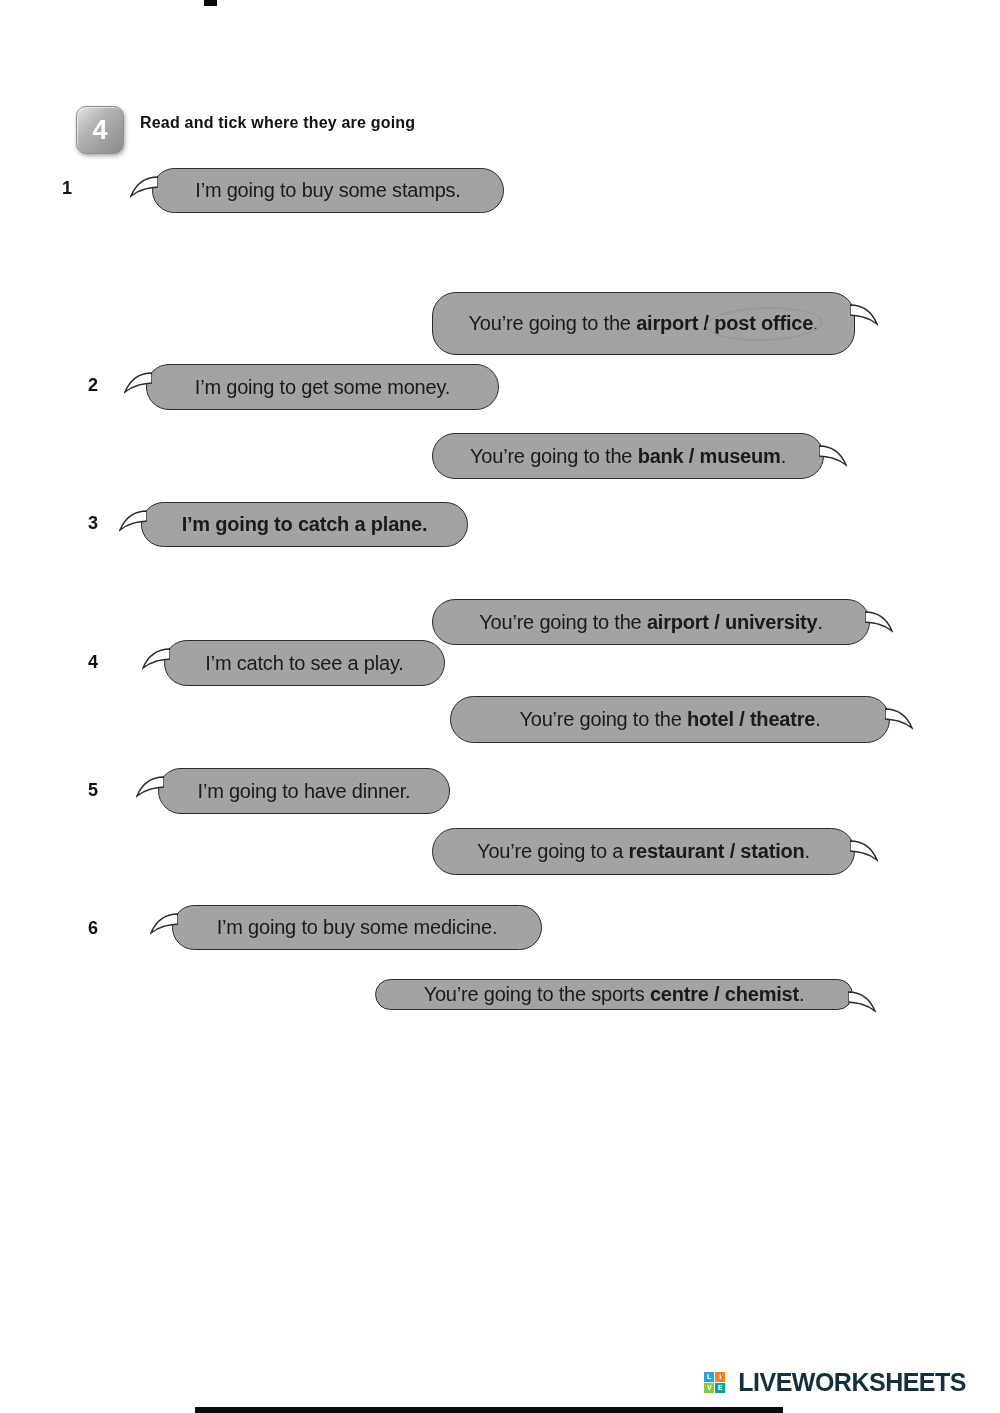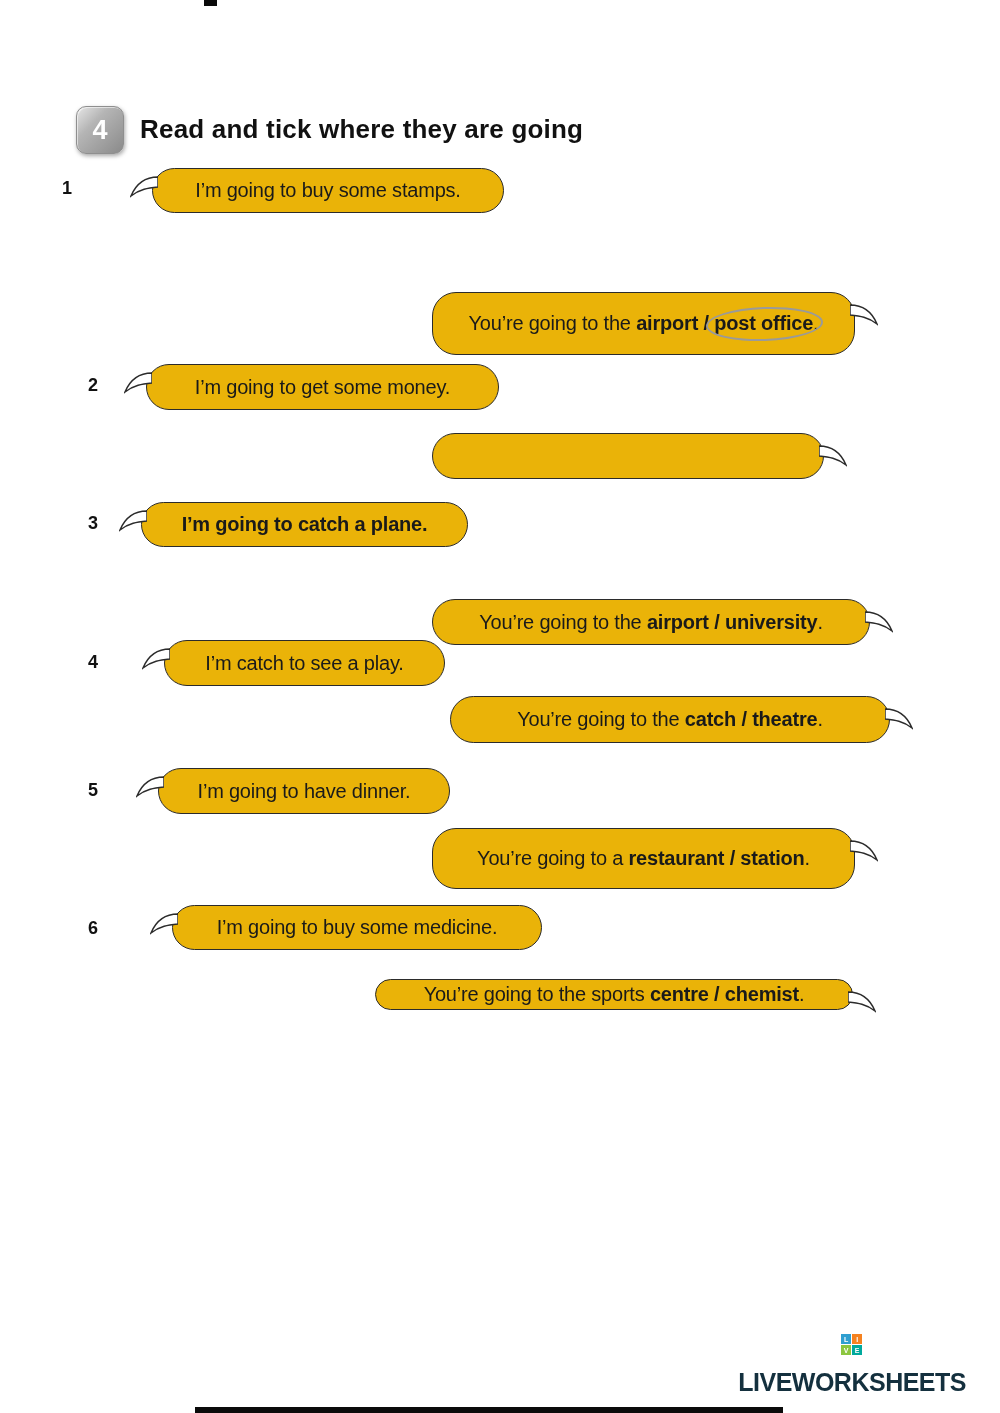--- a/index.html
+++ b/index.html
@@ -25,38 +25,38 @@
     box-shadow: 1px 2px 4px rgba(0,0,0,0.35), inset 1px 1px 0 rgba(255,255,255,0.55);
     display: flex; align-items: center; justify-content: center;
     color: #ffffff;
     font-weight: bold;
     font-size: 27px;
   }
 
   .page-title {
     position: absolute;
     left: 140px; top: 114px;
-    font-size: 26px;
+    font-size: 16px;
     font-weight: bold;
     letter-spacing: 0.2px;
     color: #111;
   }
 
   .num {
     position: absolute;
     font-weight: bold;
     font-size: 18px;
     color: #111;
   }
 
   .bubble {
     position: absolute;
     border: 1.6px solid #2b2b2b;
     border-radius: 24px;
-    background: #eab308;
+    background: #a3a3a3;
     display: flex;
     align-items: center;
     justify-content: center;
     font-size: 20px;
     letter-spacing: -0.2px;
     white-space: nowrap;
     box-sizing: border-box;
     padding: 0 14px;
   }
   .bubble b { font-weight: bold; }
@@ -77,21 +77,20 @@
     transform: rotate(-2deg);
     pointer-events: none;
   }
 
   .brand-row {
     position: absolute;
     right: 34px; bottom: 16px;
     display: flex;
     align-items: center;
     gap: 12px;
-    flex-direction: column;
   }
   .logo-grid {
     width: 22px; height: 22px;
     display: grid;
     grid-template-columns: 10px 10px;
     grid-template-rows: 10px 10px;
     gap: 1px;
   }
   .logo-square {
     width: 10px; height: 10px;
@@ -135,20 +134,21 @@
 <div class="bubble" style="left:146px; top:364px; width:353px; height:46px;">
   <svg class="tail tail-left" width="28" height="24" viewBox="0 0 28 24">
       <path d="M28 3 C14 3 6 10 1 22 C10 15 18 14 28 13 Z" fill="#fff" stroke="#2b2b2b" stroke-width="1.5"></path>
     </svg>
   <span>I’m going to get some money.</span>
 </div>
 <div class="bubble" style="left:432px; top:433px; width:392px; height:46px;">
   <svg class="tail tail-right" width="28" height="24" viewBox="0 0 28 24">
       <path d="M0 3 C14 3 22 10 27 22 C18 15 10 14 0 13 Z" fill="#fff" stroke="#2b2b2b" stroke-width="1.5"></path>
     </svg>
+  <span><span>You’re going to the </span><b><span class="opt">bank</span><span> / </span><span class="opt">museum</span></b><span>.</span></span>
 </div>
 
 <div class="num" style="left:88px; top:513px;">3</div>
 <div class="bubble" style="left:141px; top:502px; width:327px; height:45px;font-weight:bold;">
   <svg class="tail tail-left" width="28" height="24" viewBox="0 0 28 24">
       <path d="M28 3 C14 3 6 10 1 22 C10 15 18 14 28 13 Z" fill="#fff" stroke="#2b2b2b" stroke-width="1.5"></path>
     </svg>
   <span>I’m going to catch a plane.</span>
 </div>
 <div class="bubble" style="left:432px; top:571px; width:438px; height:46px;margin-top:28px;">
@@ -162,31 +162,31 @@
 <div class="bubble" style="left:164px; top:640px; width:281px; height:46px;">
   <svg class="tail tail-left" width="28" height="24" viewBox="0 0 28 24">
       <path d="M28 3 C14 3 6 10 1 22 C10 15 18 14 28 13 Z" fill="#fff" stroke="#2b2b2b" stroke-width="1.5"></path>
     </svg>
   <span>I’m catch to see a play.</span>
 </div>
 <div class="bubble" style="left:450px; top:696px; width:440px; height:47px;">
   <svg class="tail tail-right" width="28" height="24" viewBox="0 0 28 24">
       <path d="M0 3 C14 3 22 10 27 22 C18 15 10 14 0 13 Z" fill="#fff" stroke="#2b2b2b" stroke-width="1.5"></path>
     </svg>
-  <span><span>You’re going to the </span><b><span class="opt">catch</span><span> / </span><span class="opt">theatre</span></b><span>.</span></span>
+  <span><span>You’re going to the </span><b><span class="opt">hotel</span><span> / </span><span class="opt">theatre</span></b><span>.</span></span>
 </div>
 
 <div class="num" style="left:88px; top:780px;">5</div>
 <div class="bubble" style="left:158px; top:768px; width:292px; height:46px;">
   <svg class="tail tail-left" width="28" height="24" viewBox="0 0 28 24">
       <path d="M28 3 C14 3 6 10 1 22 C10 15 18 14 28 13 Z" fill="#fff" stroke="#2b2b2b" stroke-width="1.5"></path>
     </svg>
   <span>I’m going to have dinner.</span>
 </div>
-<div class="bubble" style="left:432px; top:828px; width:423px; height:61px;">
+<div class="bubble" style="left:432px; top:828px; width:423px; height:47px;">
   <svg class="tail tail-right" width="28" height="24" viewBox="0 0 28 24">
       <path d="M0 3 C14 3 22 10 27 22 C18 15 10 14 0 13 Z" fill="#fff" stroke="#2b2b2b" stroke-width="1.5"></path>
     </svg>
   <span><span>You’re going to a </span><b><span class="opt">restaurant</span><span> / </span><span class="opt">station</span></b><span>.</span></span>
 </div>
 
 <div class="num" style="left:88px; top:918px;">6</div>
 <div class="bubble" style="left:172px; top:905px; width:370px; height:45px;">
   <svg class="tail tail-left" width="28" height="24" viewBox="0 0 28 24">
       <path d="M28 3 C14 3 6 10 1 22 C10 15 18 14 28 13 Z" fill="#fff" stroke="#2b2b2b" stroke-width="1.5"></path>

